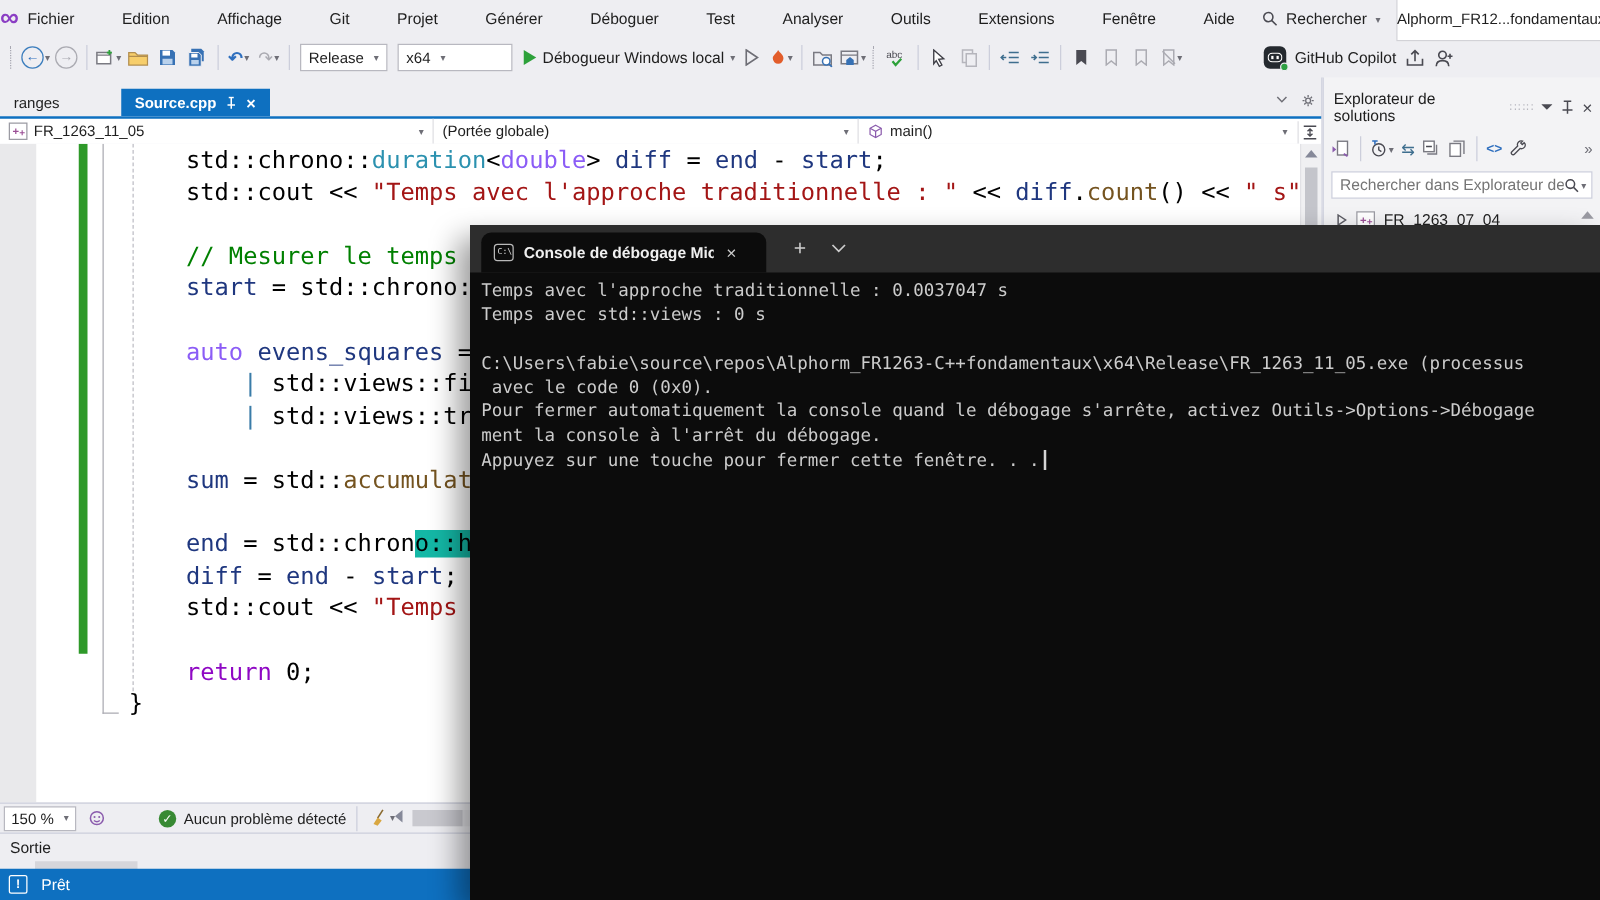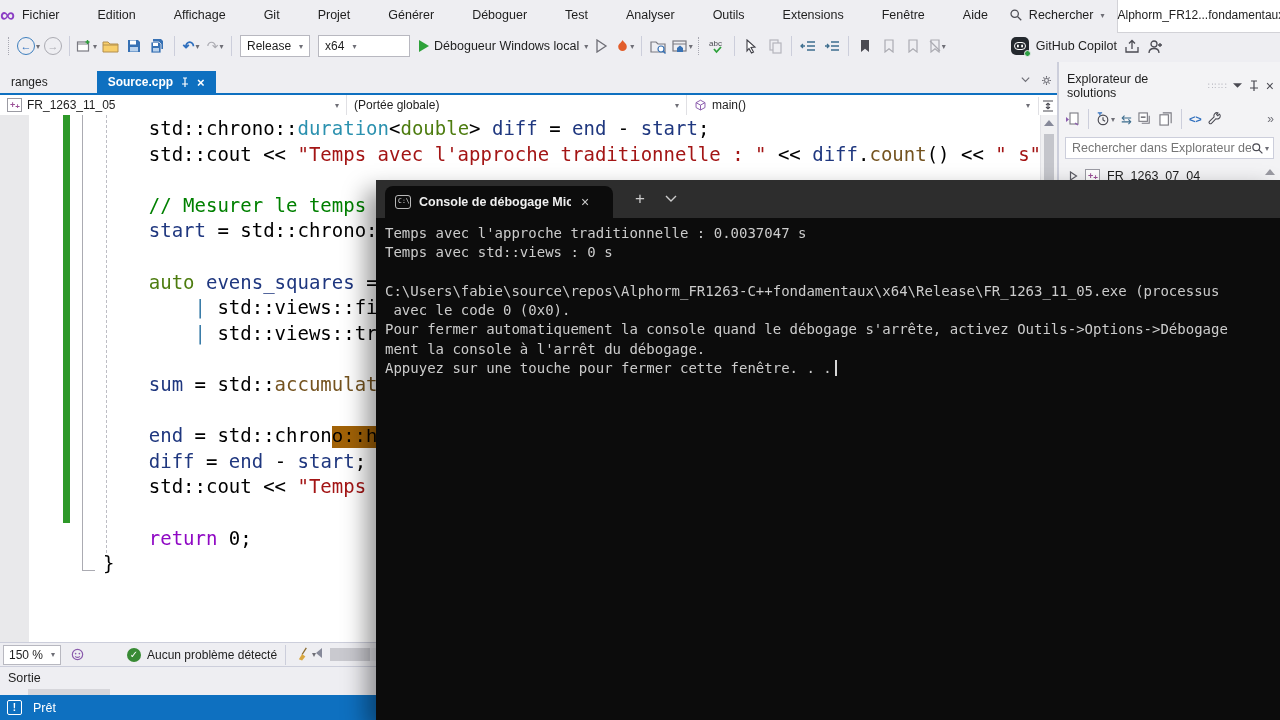--- a/index.html
+++ b/index.html
@@ -47,24 +47,24 @@
   .nav-seg .ddw { margin-left:auto; }
   .navbar-right { position:absolute; right:1px; top:2px; width:18px; height:18px; display:flex; align-items:center; justify-content:center; border-left:1px solid #E0E0E4; background:#fff; }
 
   .editor-canvas { position:absolute; top:53px; left:0; right:0; height:527px; background:#fff; overflow:hidden; }
   .bp-gutter { position:absolute; left:0; top:0; width:29px; height:100%; background:#E9E9EB; }
   .change-bar { position:absolute; left:63px; top:0; width:7px; height:408px; background:#2E9929; }
   .scope-line { position:absolute; left:82px; top:0; width:13px; height:456px; border-left:1px solid #ABABB2; border-bottom:1px solid #ABABB2; }
   .indent-guide { position:absolute; left:106px; top:0; height:438px; border-left:1px dashed #BDBDC4; }
   .code { position:absolute; left:0; top:1px; right:17px; font-family:"DejaVu Sans Mono", monospace; font-size:19px; line-height:25.6px; }
   .code-line { height:25.6px; white-space:pre; padding-left:103px; }
-  .tok-p { color:#000000; } .tok-k { color:#4d7c0f;margin-top:25px; } .tok-t { color:#2B91AF; }
+  .tok-p { color:#000000; } .tok-k { color:#8b5cf6;margin-top:25px; } .tok-t { color:#2B91AF; }
   .tok-v { color:#1F377F; } .tok-s { color:#A31515; } .tok-c { color:#008000; }
   .tok-f { color:#74531F; } .tok-r { color:#8F08C4; } .tok-o { color:#3A7CA8; }
-  .tok-sel { color:#000; background:#a16207;font-family:Liberation Mono, monospace; }
+  .tok-sel { color:#000; background:#14b8a6; }
   .vscroll { position:absolute; right:0; top:0; width:17px; height:100%; background:#F0F0F2; border-left:1px solid #E2E2E6; }
   .vscroll .up { margin:5px auto 0; width:0; height:0; border-left:5px solid transparent; border-right:5px solid transparent; border-bottom:6px solid #868999; }
   .vscroll .thumb { margin:8px 3px 0; height:110px; background:#C4C5CB; }
 
   .editor-bottombar { position:absolute; left:0; right:0; bottom:0; height:24px; background:#EEEEF2; border-top:1px solid #CCCEDB; display:flex; align-items:center; font-size:12px; }
   .zoom-combo { margin-left:3px; width:58px; height:20px; background:#fff; border:1px solid #B8B8C0; display:flex; align-items:center; padding:0 5px; }
   .zoom-combo .ddw { margin-left:auto; }
   .problems { display:flex; align-items:center; gap:6px; margin-left:42px; color:#1E1E1E; }
   .check-circle { width:14px; height:14px; border-radius:50%; background:#388A34; color:#fff; font-size:10px; display:flex; align-items:center; justify-content:center; }
   .hscroll-left { position:absolute; left:316px; top:5px; width:0; height:0; border-top:5px solid transparent; border-bottom:5px solid transparent; border-right:6px solid #868999; }

